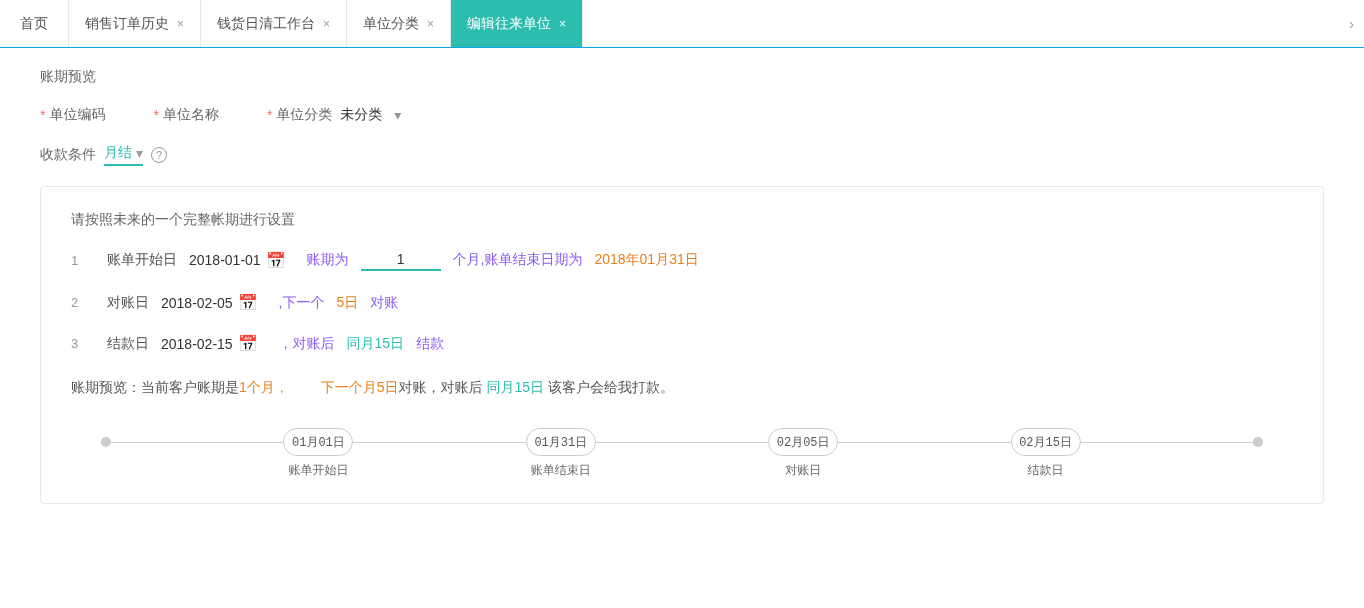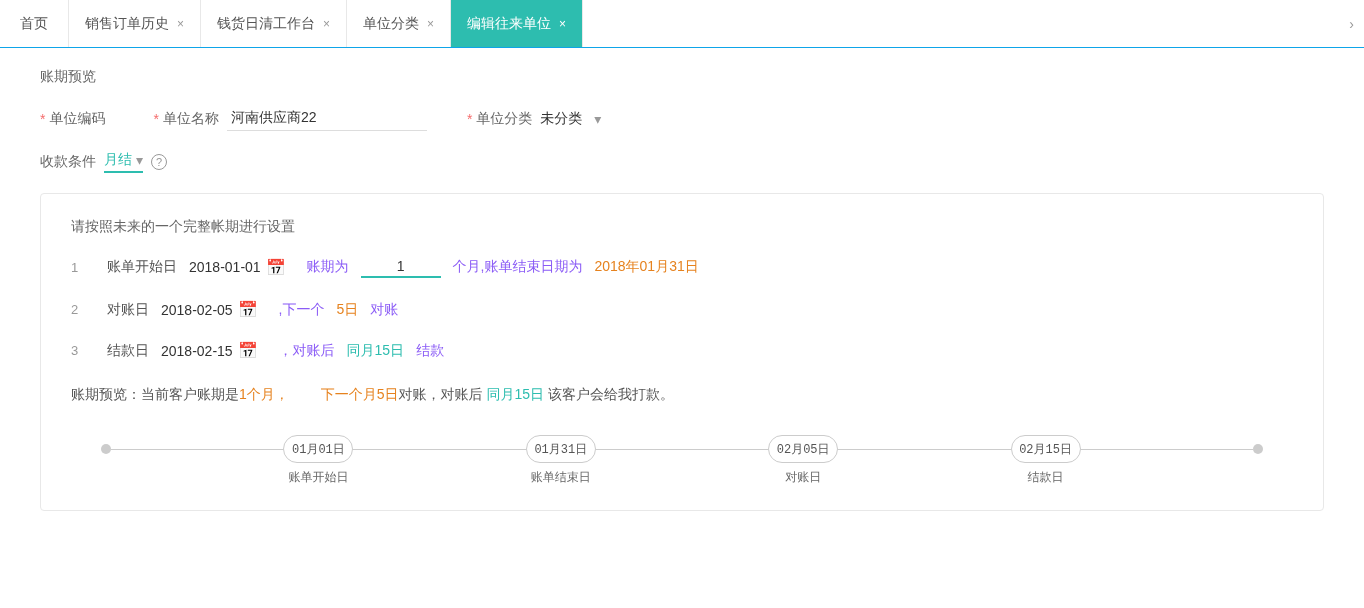--- a/index.html
+++ b/index.html
@@ -193,23 +193,20 @@
   <div class="form-row">
     <span class="form-label">账期预览</span>
   </div>
 
   <div class="form-row">
     <span class="required-star">*</span>
     <span class="form-label">单位编码</span>
 
     <span style="margin-left:40px;" class="required-star">*</span>
     <span class="form-label">单位名称</span>
-    <div class="field-group">
-      <input type="text" class="text-input name-input" value="河南供应商22" style="">
-    </div>
 
     <span style="margin-left:40px;" class="required-star">*</span>
     <span class="form-label">单位分类</span>
     <div class="field-group">
       <span style="color:#333;margin-right:4px;">未分类</span>
       <span class="dropdown-icon">▾</span>
     </div>
   </div>
 
   <div class="form-row">

